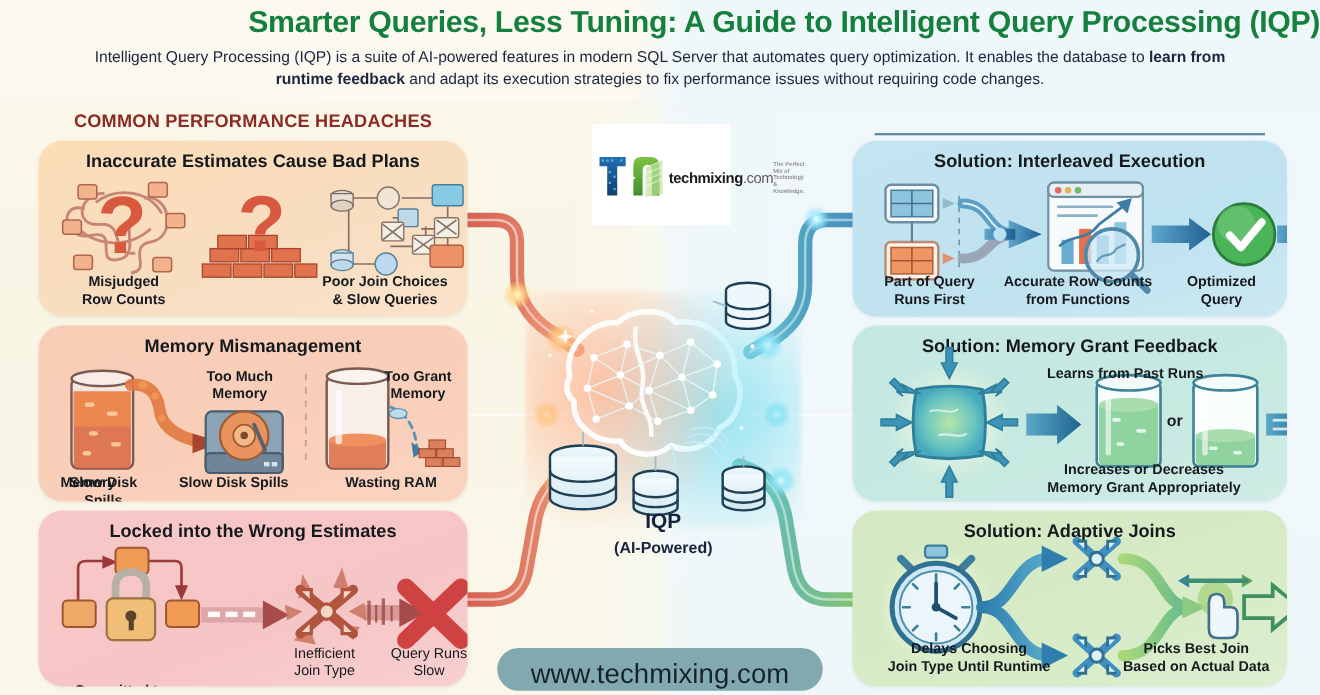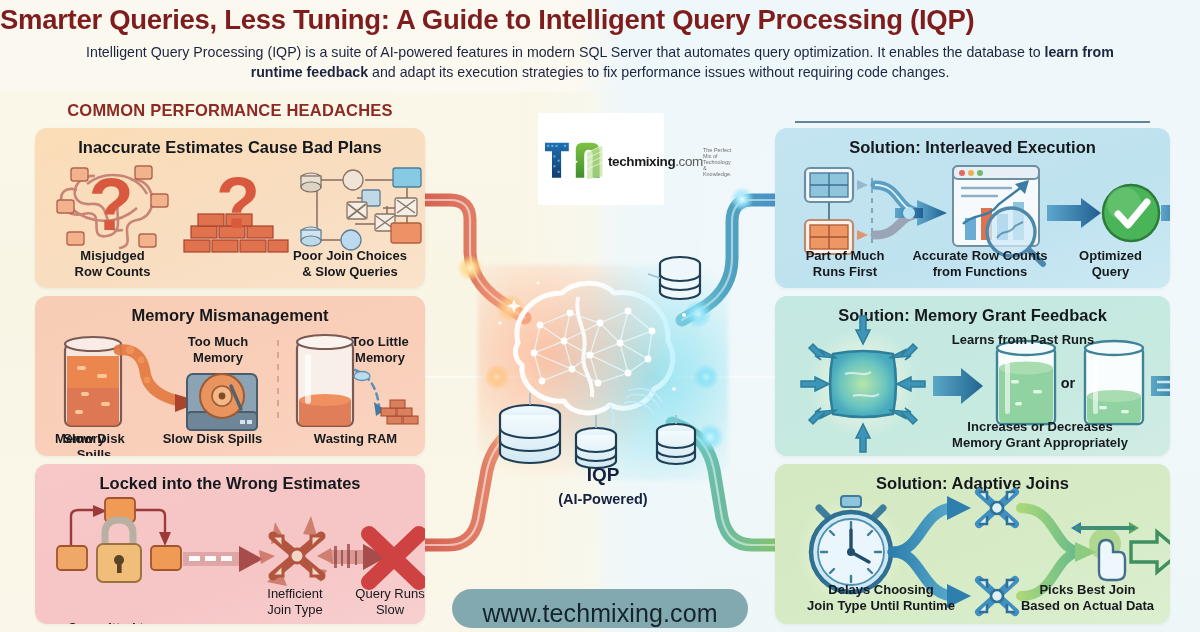--- a/index.html
+++ b/index.html
@@ -25,22 +25,22 @@
     background: linear-gradient(90deg,rgba(250,246,231,1) 0%,rgba(247,248,240,.7) 40%,rgba(238,247,250,.75) 62%,rgba(238,247,250,1) 100%);
   }
 
   
   .header-band {
     position: absolute; left: 0; top: 0; width: 1200px; height: 92px;
     background: linear-gradient(90deg,#fbf9ef 0%,#fbf9f0 48%,#eef7fa 52%,#eef7fa 100%);
   }
   .title {
     position: absolute; left: 0; top: 4px; width: 1200px;
-    text-align: left; font-size: 27.5px; font-weight: bold;
-    color: #7f1d1d; letter-spacing: -0.3px;
+    text-align: right; font-size: 27.5px; font-weight: bold;
+    color: #15803d; letter-spacing: -0.3px;
     text-shadow: 0 1px 1px rgba(255,255,255,.8);
   }
   .subtitle {
     position: absolute; left: 60px; top: 42px; width: 1080px;
     text-align: center; font-size: 14.2px; line-height: 20px;
     color: #1d2440;
   }
   .subtitle b { font-weight: bold; }
 
   
@@ -49,21 +49,21 @@
     letter-spacing: .2px; text-align: center;
   }
   .col-head.left  { left: 35px;  top: 101px; width: 390px; color: #8d2a23; }
   .col-head.right { left: 775px; top: 101px; width: 395px; color: #143a52; }
   .col-head-rule {
     position: absolute; height: 2px; background: #2e5f78; opacity: .75;
   }
 
   
   .card {
-    position: absolute; border-radius: 12px; overflow: hidden;
+    position: absolute; border-radius: 22px; overflow: hidden;
     box-shadow: 0 1px 3px rgba(0,0,0,.06);
     padding-left: 23px;
   }
   .card-title {
     position: absolute; left: 0; top: 10px; width: 100%;
     text-align: center; font-size: 16.5px; font-weight: bold; color: #15181c;
   }
   .cap {
     position: absolute; text-align: center; font-size: 13px;
     line-height: 15.5px; font-weight: bold; color: #16191d;
@@ -344,21 +344,21 @@
           <rect x="362" y="112" width="15" height="8"></rect>
         <rect x="355" y="104" width="15" height="8"></rect>
       </g>
     </svg>
 
     <div class="minilabel" style="left:128px;top:38px;width:110px;">
       <span>Too Much</span><br>
       <span>Memory</span>
     </div>
     <div class="minilabel" style="left:300px;top:38px;width:90px;">
-      <span>Too Little</span><br>
+      <span>Too Grant</span><br>
       <span>Memory</span>
     </div>
     <div class="cap" style="left:16px;top:135px;width:86px;">Slow Disk Spills</div>
     <div class="cap" style="left:0px;top:135px;width:90px;">Memory</div>
     <div class="cap" style="left:105px;top:135px;width:145px;">Slow Disk Spills</div>
     <div class="cap" style="left:258px;top:135px;width:125px;">Wasting RAM</div>
   </div>
 
   <div class="card" id="card-locked">
     <div class="card-title">Locked into the Wrong Estimates</div>
@@ -489,21 +489,21 @@
       <g>
         <circle cx="356" cy="85" r="28" fill="#49b558" stroke="#2d7d3a" stroke-width="2.5"></circle>
         <circle cx="349" cy="76" r="17" fill="#72c97c" opacity=".55"></circle>
         <path d="M343,86 L353,97 L372,74" stroke="#ffffff" stroke-width="7" fill="none" stroke-linecap="round" stroke-linejoin="round"></path>
       </g>
 
       <path d="M386,77 L395,77 L395,70 L415,85 L395,100 L395,93 L386,93 Z" fill="url(#bluArrow)"></path>
     </svg>
 
     <div class="cap" style="left:10px;top:120px;width:120px;">
-      <span>Part of Much</span><br>
+      <span>Part of Query</span><br>
       <span>Runs First</span>
     </div>
     <div class="cap" style="left:130px;top:120px;width:150px;">
       <span>Accurate Row Counts</span><br>
       <span>from Functions</span>
     </div>
     <div class="cap" style="left:288px;top:120px;width:95px;">
       <span>Optimized</span><br>
       <span>Query</span>
     </div>

